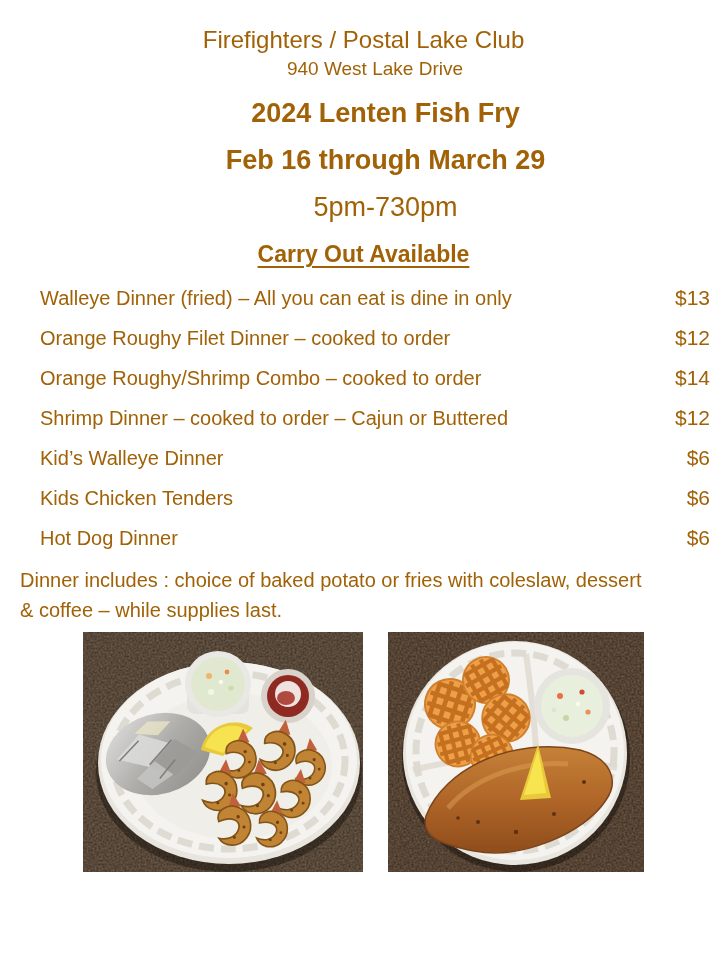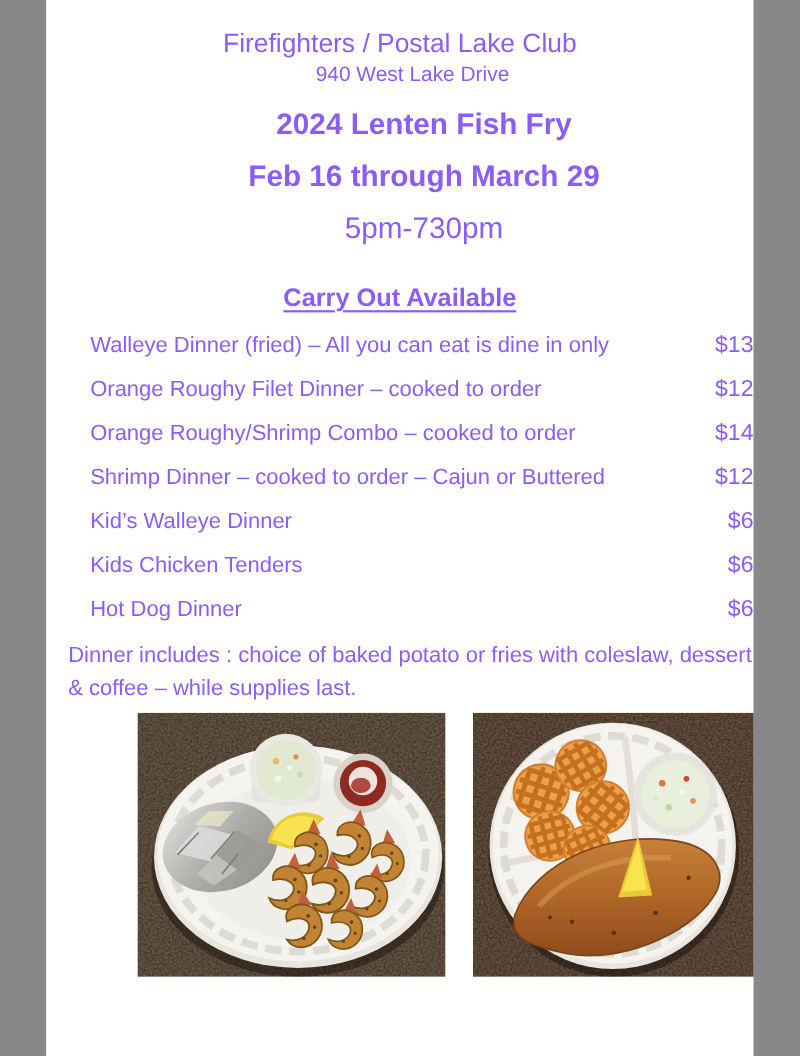--- a/index.html
+++ b/index.html
@@ -1,38 +1,38 @@
 <!DOCTYPE html>
 <html><head>
 <meta charset="utf-8">
 <style>
   html,body{margin:0;padding:0;background:#888;}
   .flyer{
-    width:643px;height:960px;background:#ffffff;position:relative;
-    font-family:"Liberation Sans",sans-serif;color:#8b5cf6;overflow:hidden;
+    width:727px;height:960px;background:#ffffff;position:relative;
+    font-family:"Liberation Sans",sans-serif;color:#a16207;overflow:hidden;
     margin:0 auto;
   }
   .header{padding-top:24px;text-align:center;}
   .club-name{font-size:24px;line-height:32px;}
   .address{font-size:19px;line-height:25px;padding-left:23px;}
   .big-line{text-align:center;font-size:27px;line-height:33px;padding-left:44px;}
   .bold{font-weight:bold;}
   .event-title{margin-top:16px;}
   .event-dates{margin-top:14px;}
   .event-time{margin-top:14px;}
   .carryout-heading{
-    margin-top:31px;text-align:center;font-size:23px;font-weight:bold;line-height:30px;
+    margin-top:15px;text-align:center;font-size:23px;font-weight:bold;line-height:30px;
   }
   .carryout-heading span{
     text-decoration:underline;text-decoration-thickness:2px;text-underline-offset:4px;
   }
   .menu{margin-top:9px;}
   .menu-row{
     display:flex;justify-content:space-between;align-items:center;
-    height:40px;padding-left:40px;font-size:20px;
+    height:40px;padding-left:40px;padding-right:17px;font-size:20px;
   }
   .item-label{white-space:nowrap;}
   .item-price{font-size:21px;}
   .note{margin-top:7px;padding:0 20px;font-size:20px;line-height:30px;}
   .note div{white-space:nowrap;}
   .photos{margin-top:7px;display:flex;}
   .photo{flex:0 0 auto;font-size:0;line-height:0;}
   .photo-left{margin-left:83px;width:280px;height:240px;}
   .photo-right{margin-left:25px;width:256px;height:240px;}
 </style>

